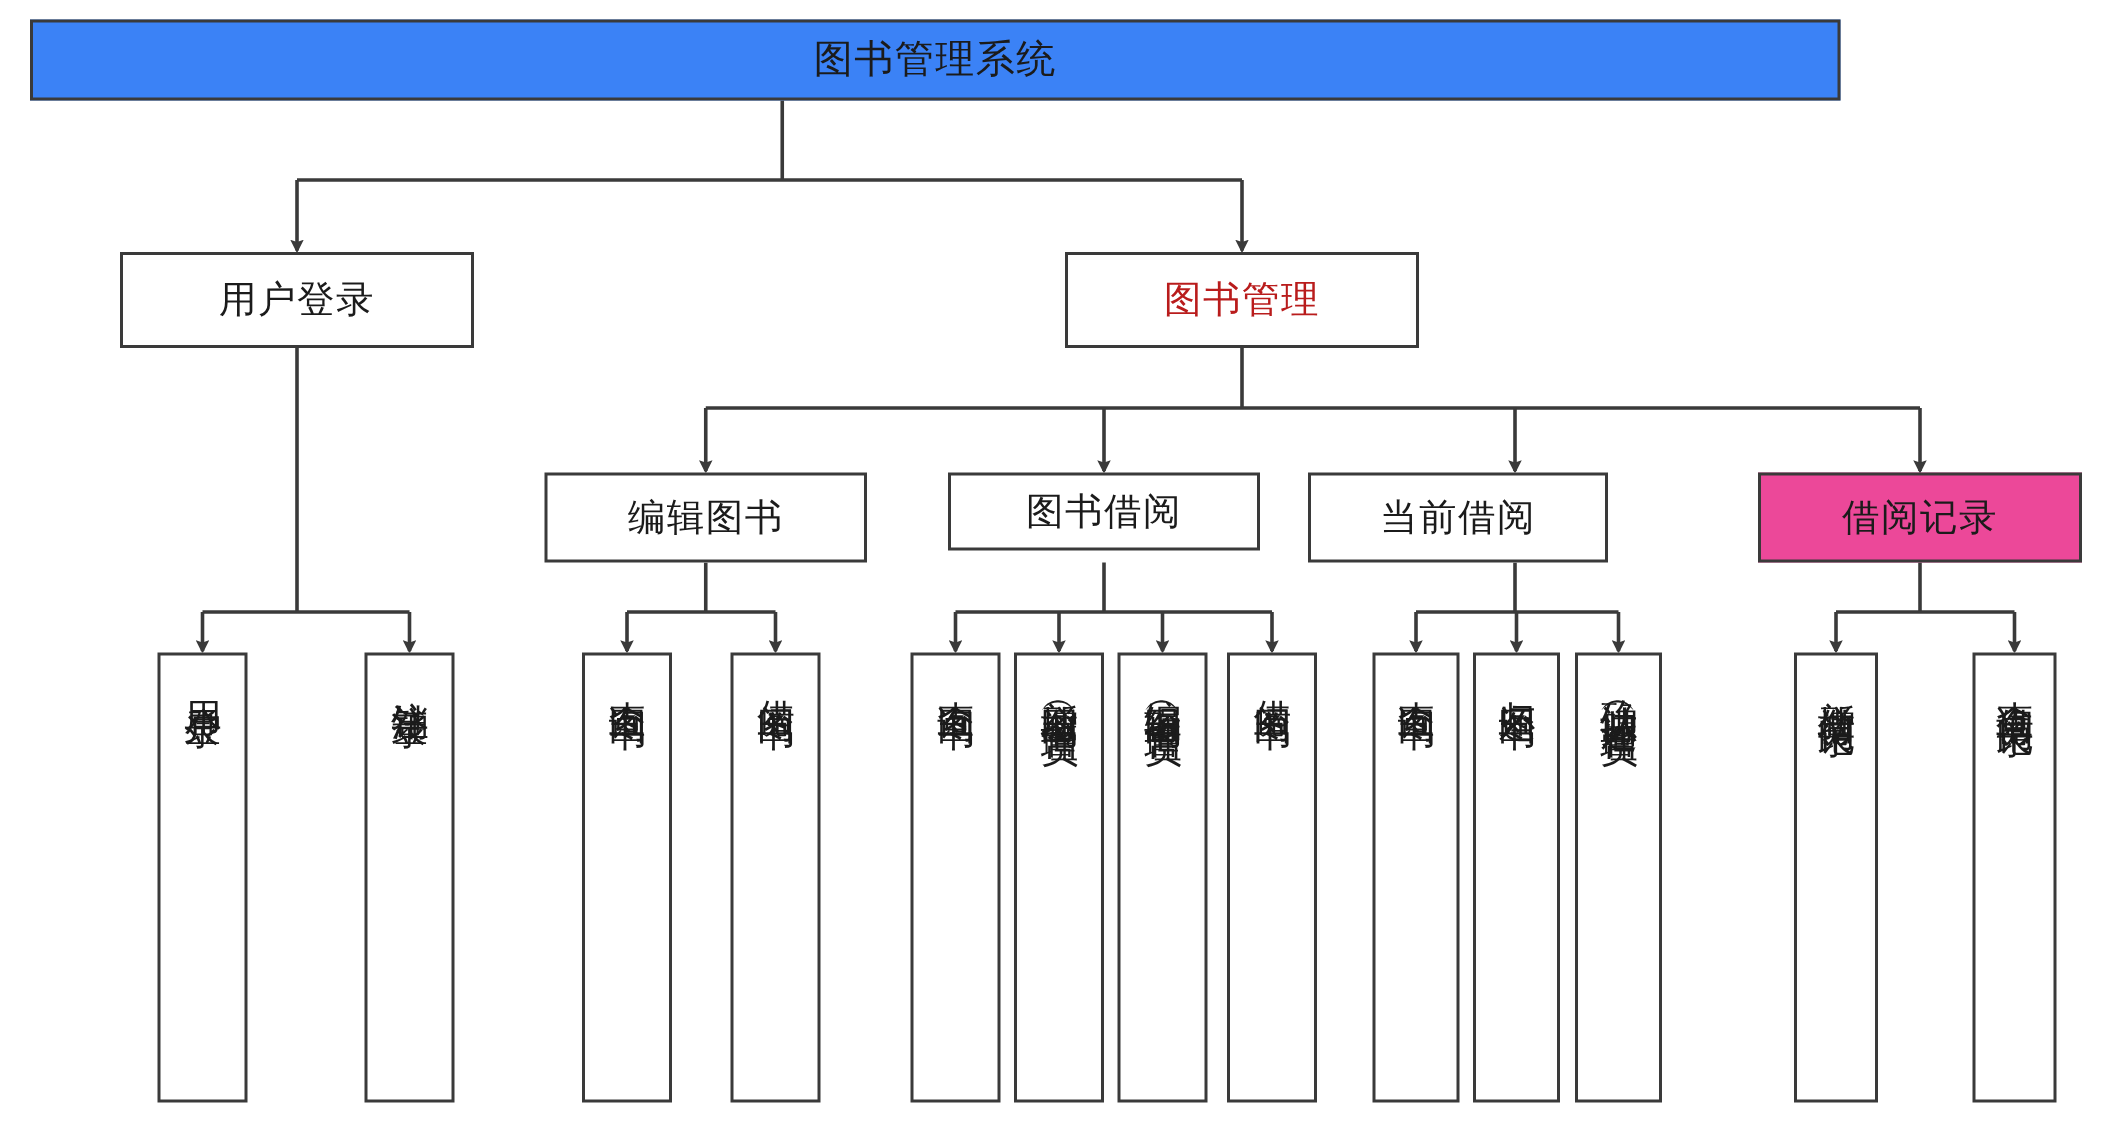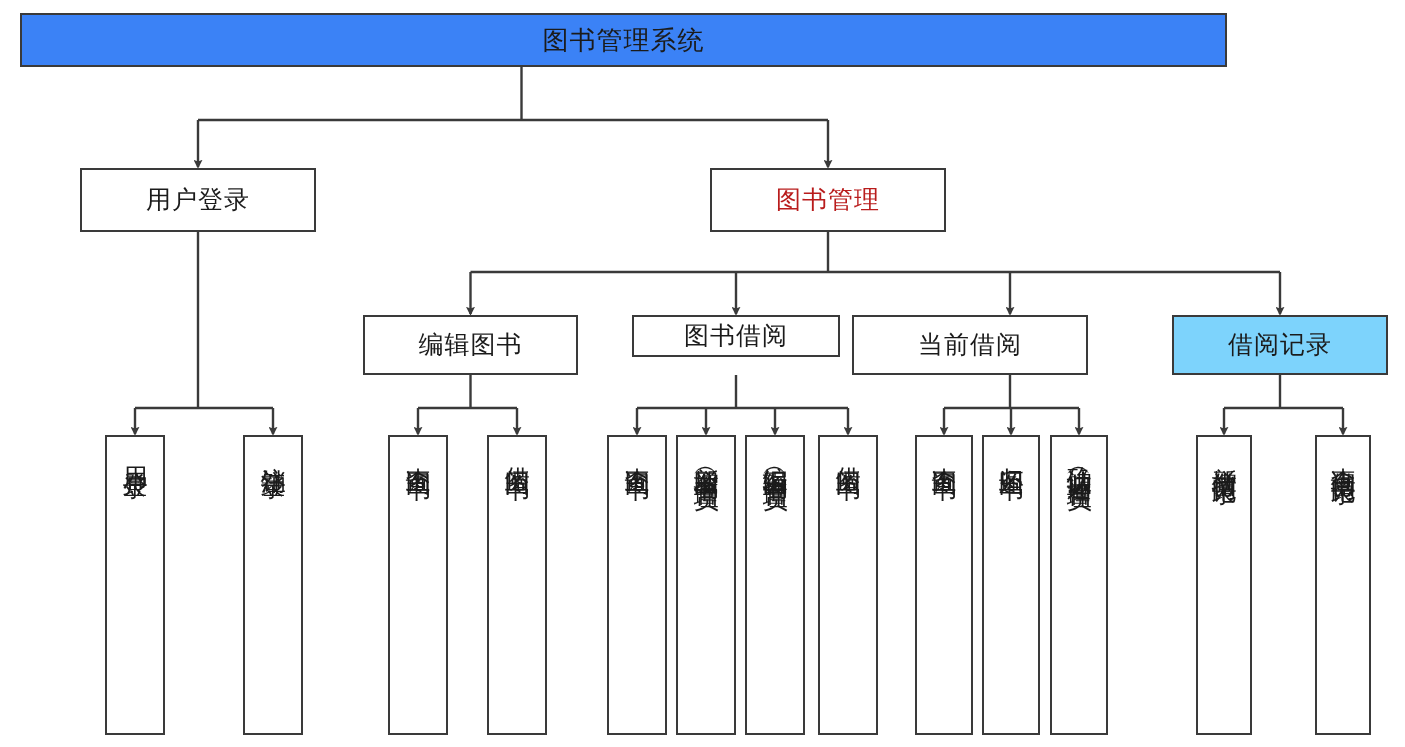--- a/index.html
+++ b/index.html
@@ -123,27 +123,27 @@
       </div>
       <div class="node horizontal" style="left: 80px; top: 168px; width: 236px; height: 64px; border-color: rgb(58, 58, 58); background: rgb(255, 255, 255);">
         <span class="node-label" style="color: rgb(27, 27, 27);">用户登录</span>
       </div>
       <div class="node horizontal" style="left: 710px; top: 168px; width: 236px; height: 64px; border-color: rgb(58, 58, 58); background: rgb(255, 255, 255);">
         <span class="node-label" style="color: #b91c1c;">图书管理</span>
       </div>
       <div class="node horizontal" style="left: 363px; top: 315px; width: 215px; height: 60px; border-color: rgb(58, 58, 58); background: rgb(255, 255, 255);">
         <span class="node-label" style="color: rgb(27, 27, 27);">编辑图书</span>
       </div>
-      <div class="node horizontal" style="left: 632px; top: 315px; width: 208px; height: 42px; border-color: rgb(58, 58, 58); background: rgb(255, 255, 255);">
+      <div class="node horizontal" style="left: 632px; top: 315px; width: 208px; height: 52px; border-color: rgb(58, 58, 58); background: rgb(255, 255, 255);">
         <span class="node-label" style="color: rgb(27, 27, 27);">图书借阅</span>
       </div>
-      <div class="node horizontal" style="left: 852px; top: 315px; width: 236px; height: 60px; border-color: rgb(58, 58, 58); background: rgb(255, 255, 255);">
+      <div class="node horizontal" style="left: 872px; top: 315px; width: 200px; height: 60px; border-color: rgb(58, 58, 58); background: rgb(255, 255, 255);">
         <span class="node-label" style="color: rgb(27, 27, 27);">当前借阅</span>
       </div>
-      <div class="node horizontal" style="left: 1172px; top: 315px; width: 216px; height: 60px; border-color: rgb(58, 58, 58); background: #7dd3fc;">
+      <div class="node horizontal" style="left: 1172px; top: 315px; width: 216px; height: 60px; border-color: rgb(58, 58, 58); background: #ec4899;">
         <span class="node-label" style="color: rgb(27, 27, 27);">借阅记录</span>
       </div>
       <div class="node vertical" style="left: 105px; top: 435px; width: 60px; height: 300px; border-color: rgb(58, 58, 58); background: rgb(255, 255, 255);">
         <span class="node-label" style="color: rgb(27, 27, 27);">用户登录</span>
       </div>
       <div class="node vertical" style="left: 243px; top: 435px; width: 60px; height: 300px; border-color: rgb(58, 58, 58); background: rgb(255, 255, 255);">
         <span class="node-label" style="color: rgb(27, 27, 27);">注销登录</span>
       </div>
       <div class="node vertical" style="left: 388px; top: 435px; width: 60px; height: 300px; border-color: rgb(58, 58, 58); background: rgb(255, 255, 255);">
         <span class="node-label" style="color: rgb(27, 27, 27);">查询图书</span>

